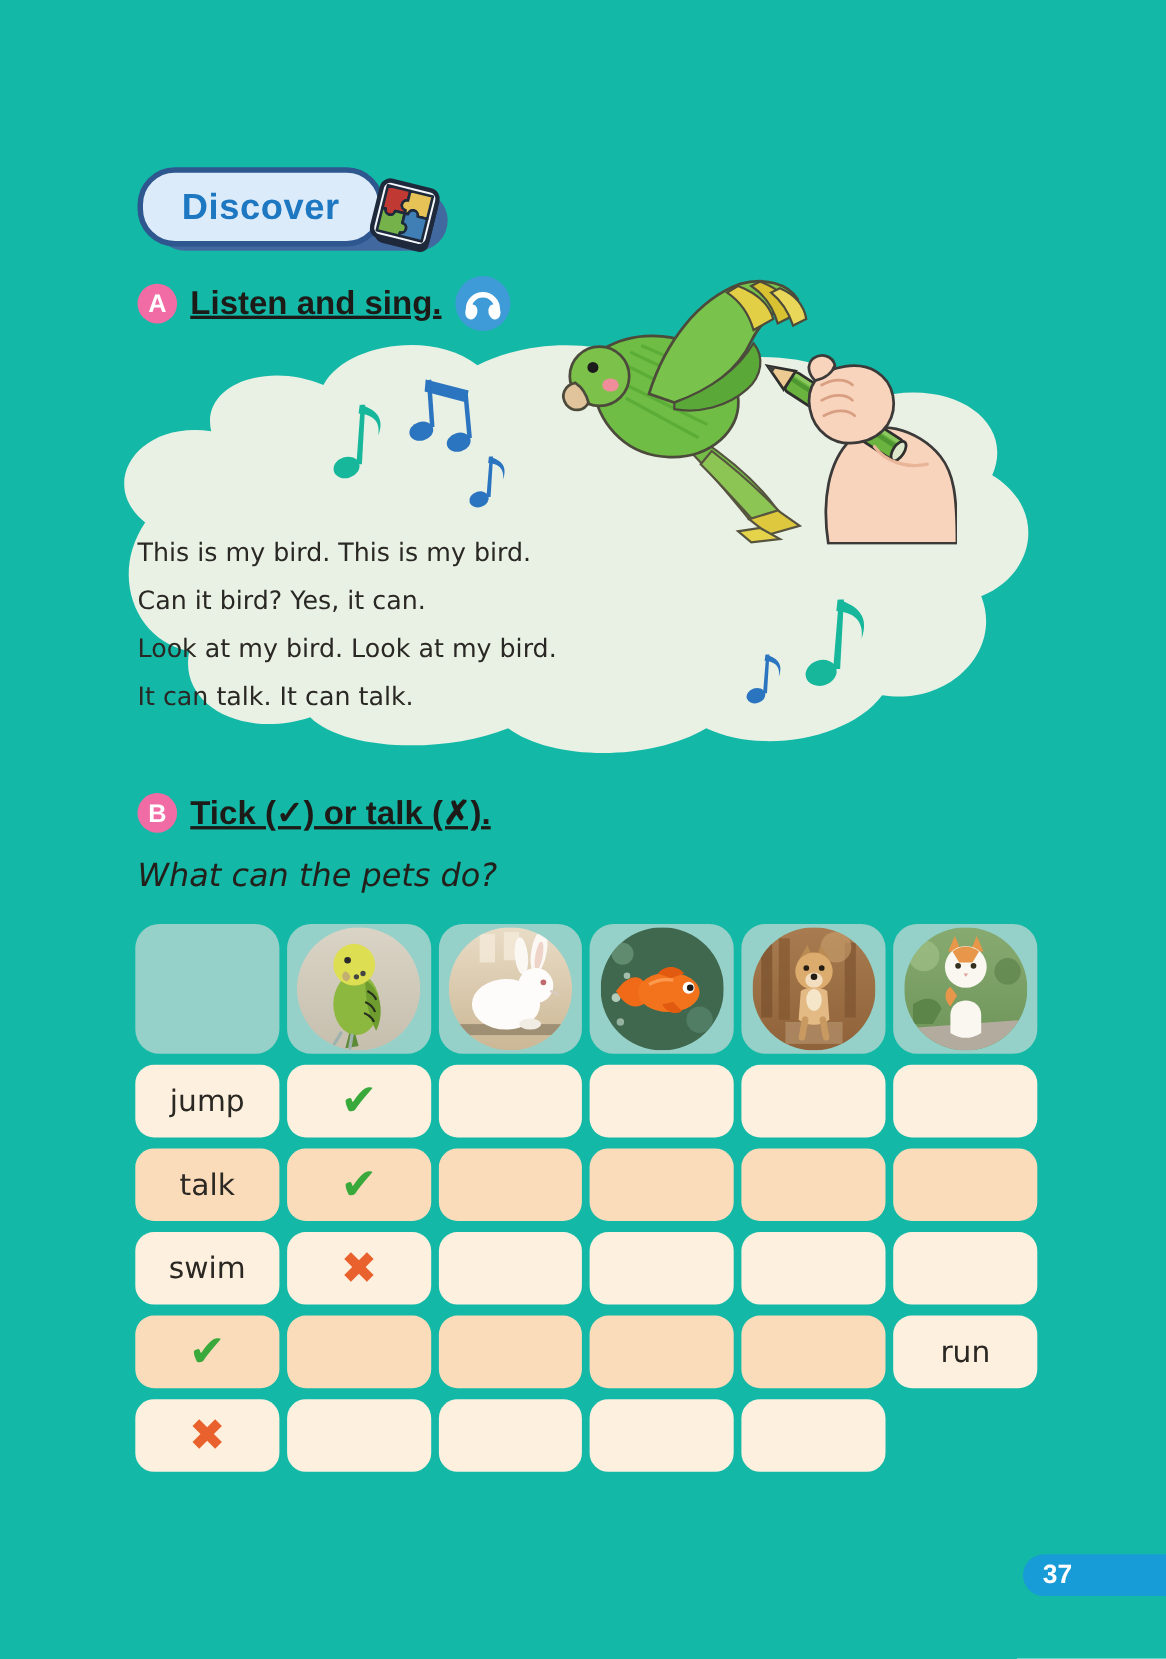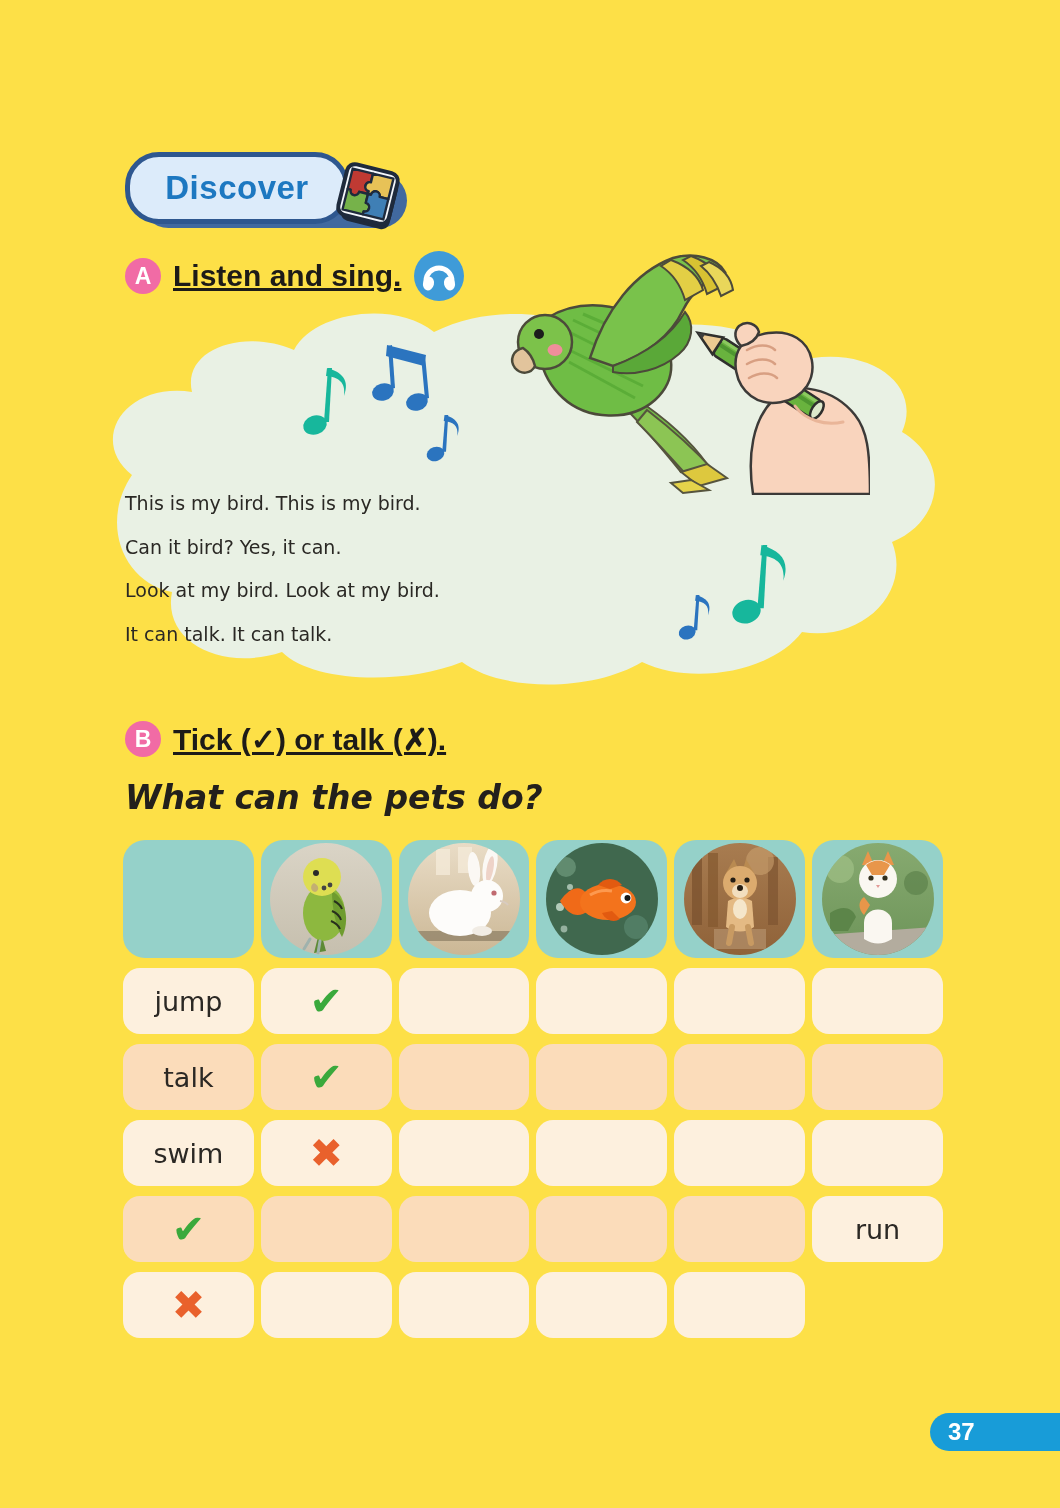--- a/index.html
+++ b/index.html
@@ -1,18 +1,18 @@
 <!DOCTYPE html>
 <html><head>
 <meta charset="utf-8">
 <style>
   html,body{margin:0;padding:0;background:#ffffff;}
   .page{
     position:relative;width:1060px;height:1508px;margin:0 auto;
-    background:#fde047;overflow:hidden;
+    background:#14b8a6;overflow:hidden;
     font-family:"DejaVu Sans","Liberation Sans",sans-serif;color:#26231f;
   }
   
   .disc-wrap{position:absolute;left:125px;top:152px;width:300px;height:80px;}
   .disc-back{position:absolute;left:16px;top:21px;width:266px;height:55px;border-radius:28px;background:#41699f;}
   .disc-front{
     position:absolute;left:0;top:0;width:214px;height:62px;border-radius:34px;
     background:#dcebfa;border:5px solid #2e578f;display:flex;align-items:center;justify-content:center;
   }
   .disc-label{font-size:33px;font-weight:bold;color:#1d78c1;letter-spacing:.5px;font-family:"Liberation Sans",sans-serif;}
@@ -21,25 +21,25 @@
   .sec-row{position:absolute;display:flex;align-items:center;gap:12px;}
   .sec-a{left:125px;top:250px;}
   .sec-b{left:125px;top:721px;}
   .marker{
     width:36px;height:36px;border-radius:50%;background:#f16ba5;color:#fff;
     display:flex;align-items:center;justify-content:center;
     font-weight:bold;font-size:23px;font-family:"Liberation Sans",sans-serif;flex:0 0 auto;
   }
   .sec-title{font-size:30px;font-weight:bold;color:#1d1b18;font-family:"Liberation Sans",sans-serif;text-decoration:underline;}
   .audio-btn{width:52px;height:52px;flex:0 0 auto;cursor:pointer;}
-  .subtitle{position:absolute;left:125px;top:778px;font-size:33px;font-style:italic;color:#23201c;font-weight:bold;}
+  .subtitle{position:absolute;left:125px;top:778px;font-size:29px;font-style:italic;color:#23201c;}
   
   .art{position:absolute;pointer-events:none;}
   
-  .lyrics{position:absolute;left:125px;top:482px;font-size:19px;line-height:43.5px;color:#2a2824;}
+  .lyrics{position:absolute;left:125px;top:482px;font-size:23px;line-height:43.5px;color:#2a2824;}
   .lyrics p{margin:0;}
   
   .pets-table{
     position:absolute;left:123px;top:840px;width:820px;
     display:grid;grid-template-columns:repeat(6,1fr);
     grid-template-rows:118px;grid-auto-rows:66px;gap:10px 7px;
   }
   .hcell{background:#95d1c9;border-radius:22px;display:flex;align-items:center;justify-content:center;}
   .photo{width:112px;height:112px;border-radius:50%;overflow:hidden;flex:0 0 auto;}
   .photo svg{display:block;}

